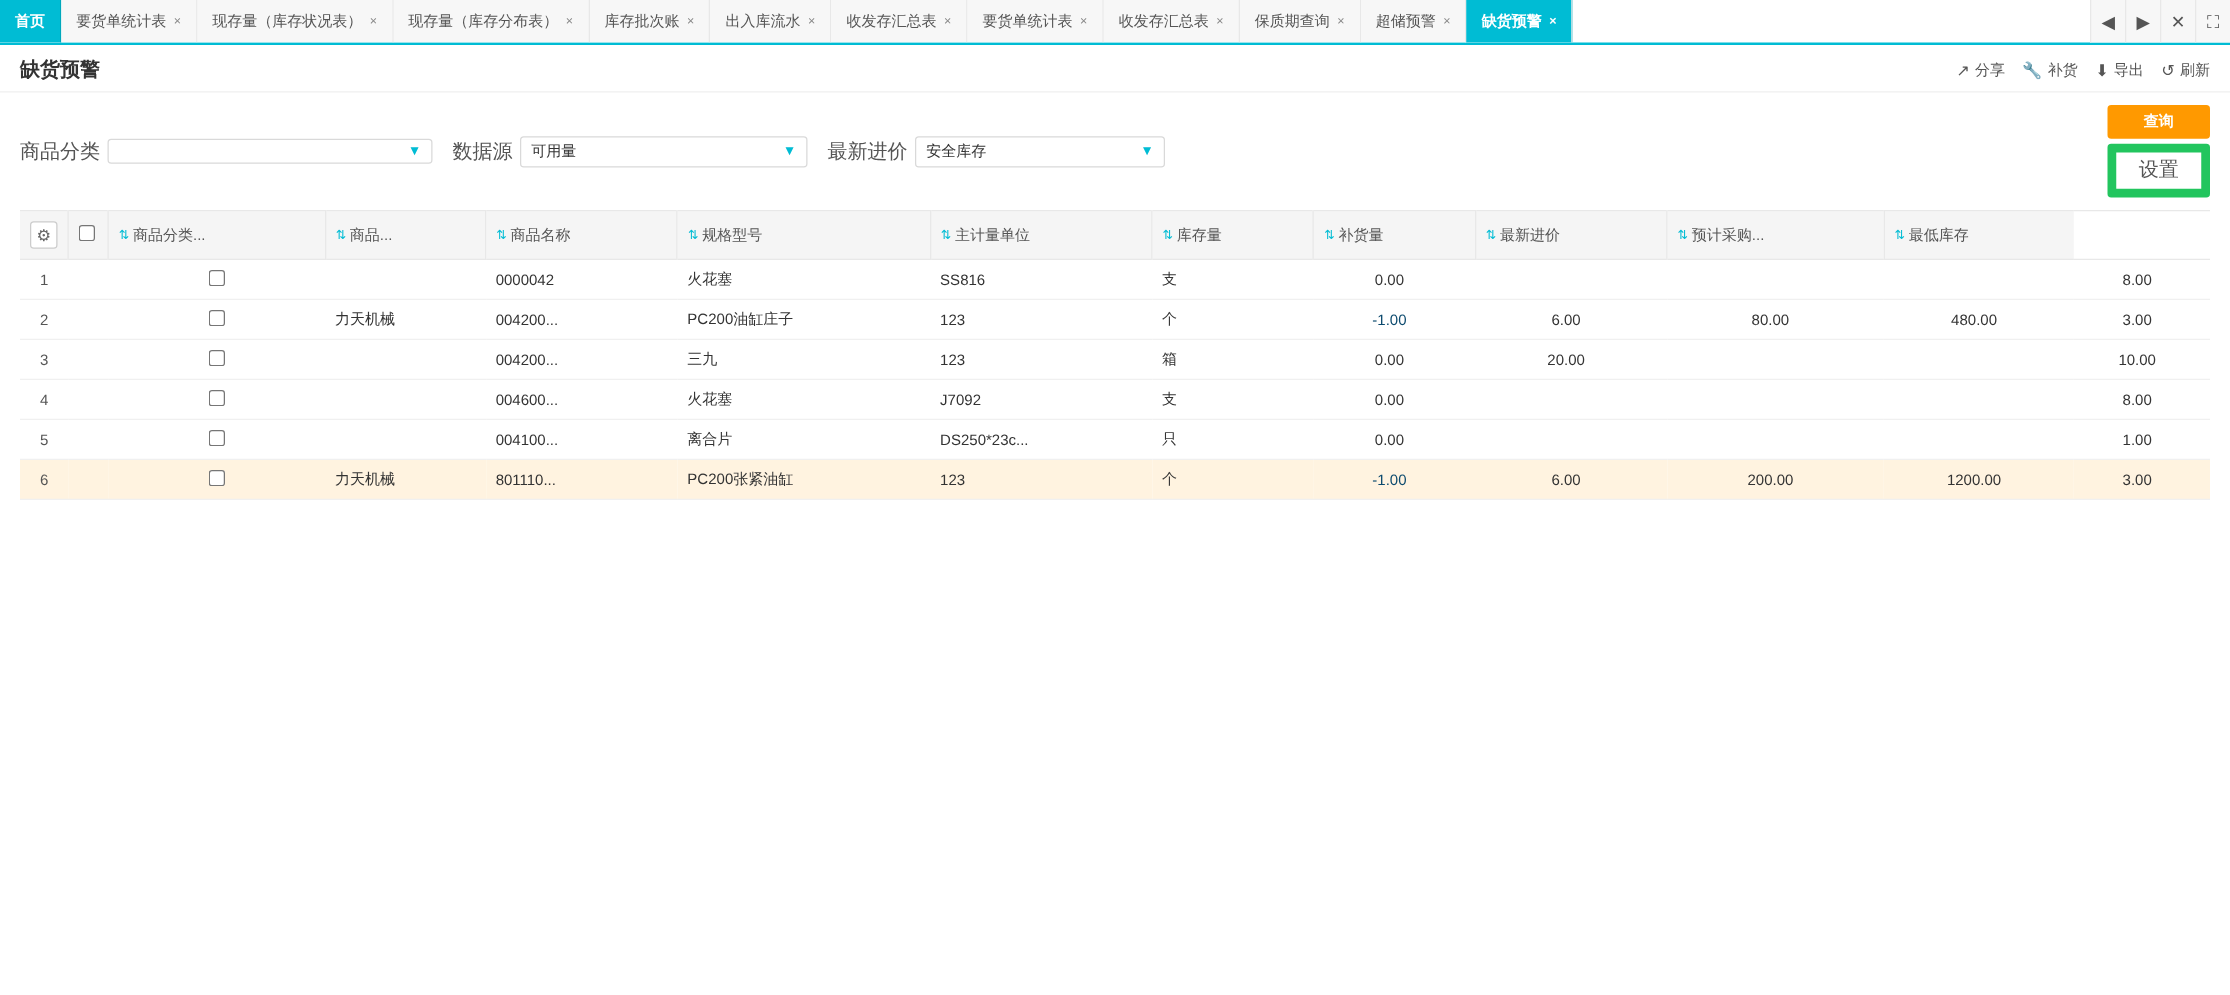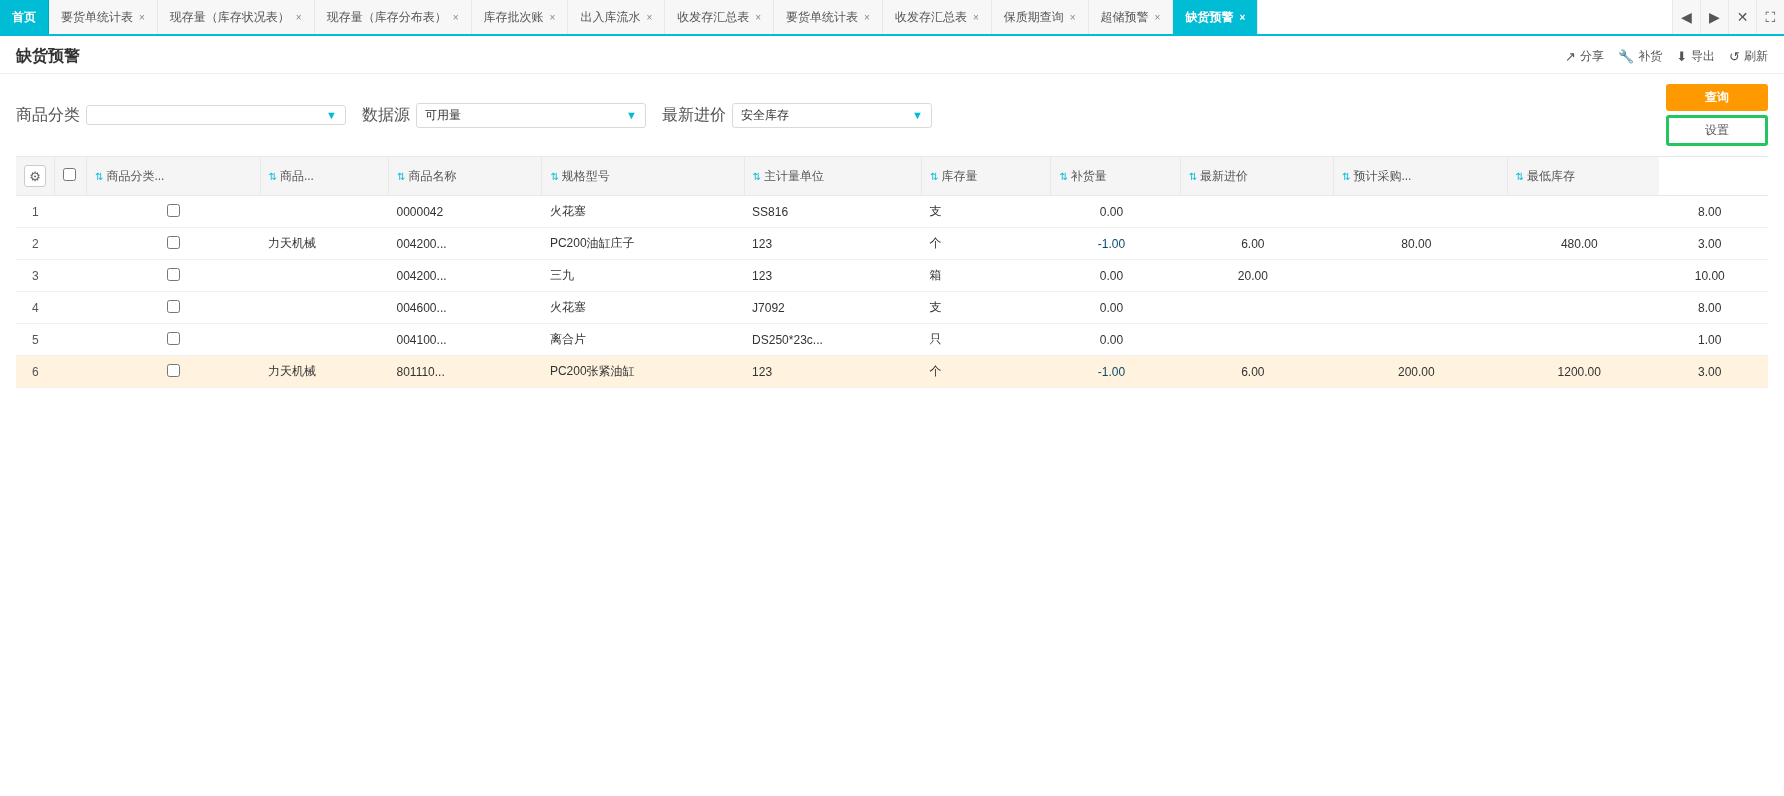--- a/index.html
+++ b/index.html
@@ -143,25 +143,25 @@
       border: none;
       border-radius: 3px;
       padding: 5px 18px;
       cursor: pointer;
       font-size: 12px;
       font-weight: bold;
     }
     .btn-settings {
       background: #fff;
       color: #555;
-      border: 3px solid #22c55e;
+      border: 7px solid #22c55e;
       border-radius: 3px;
-      padding: 4px 36px;
-      cursor: pointer;
-      font-size: 12px;
+      padding: 4px 18px;
+      cursor: pointer;
+      font-size: 16px;
     }
 
     
     .table-container {
       padding: 0 16px 16px 16px;
       overflow-x: auto;
     }
     table {
       width: 100%;
       border-collapse: collapse;

